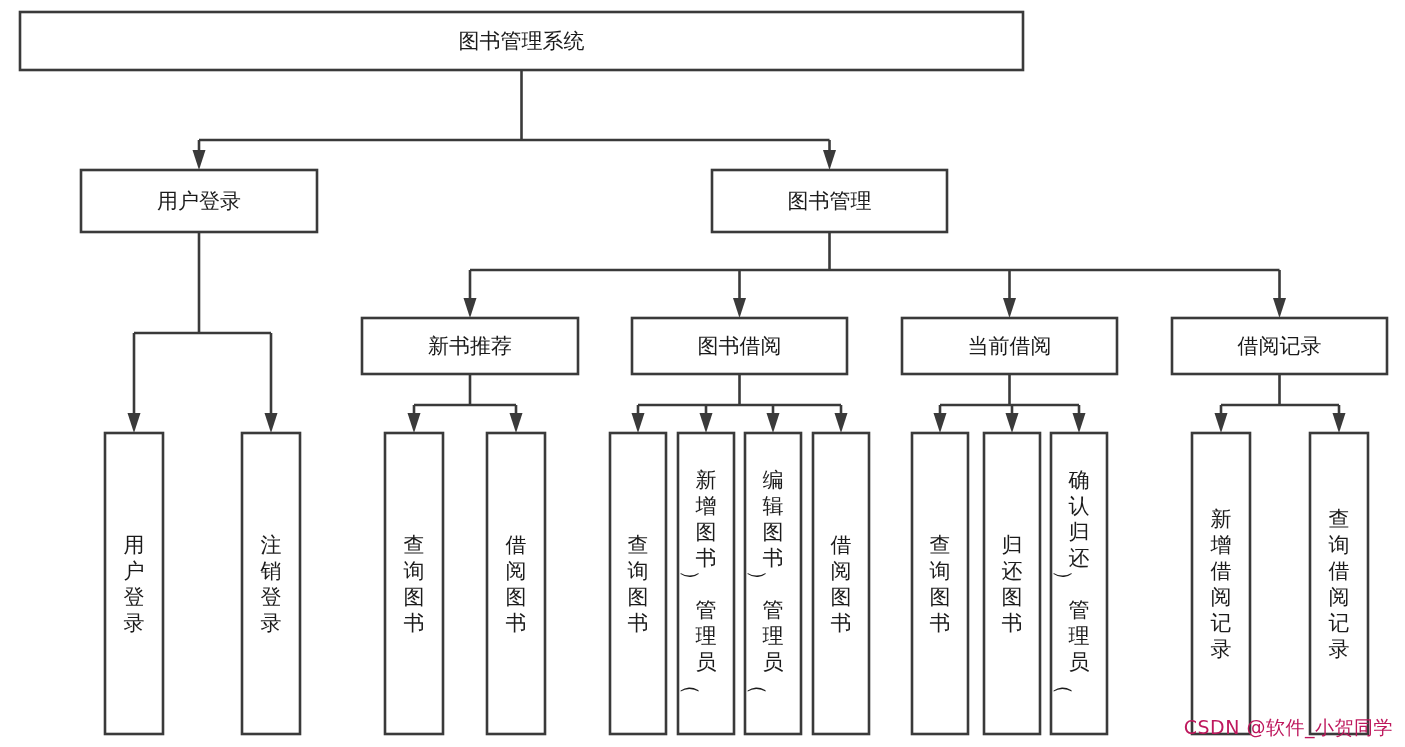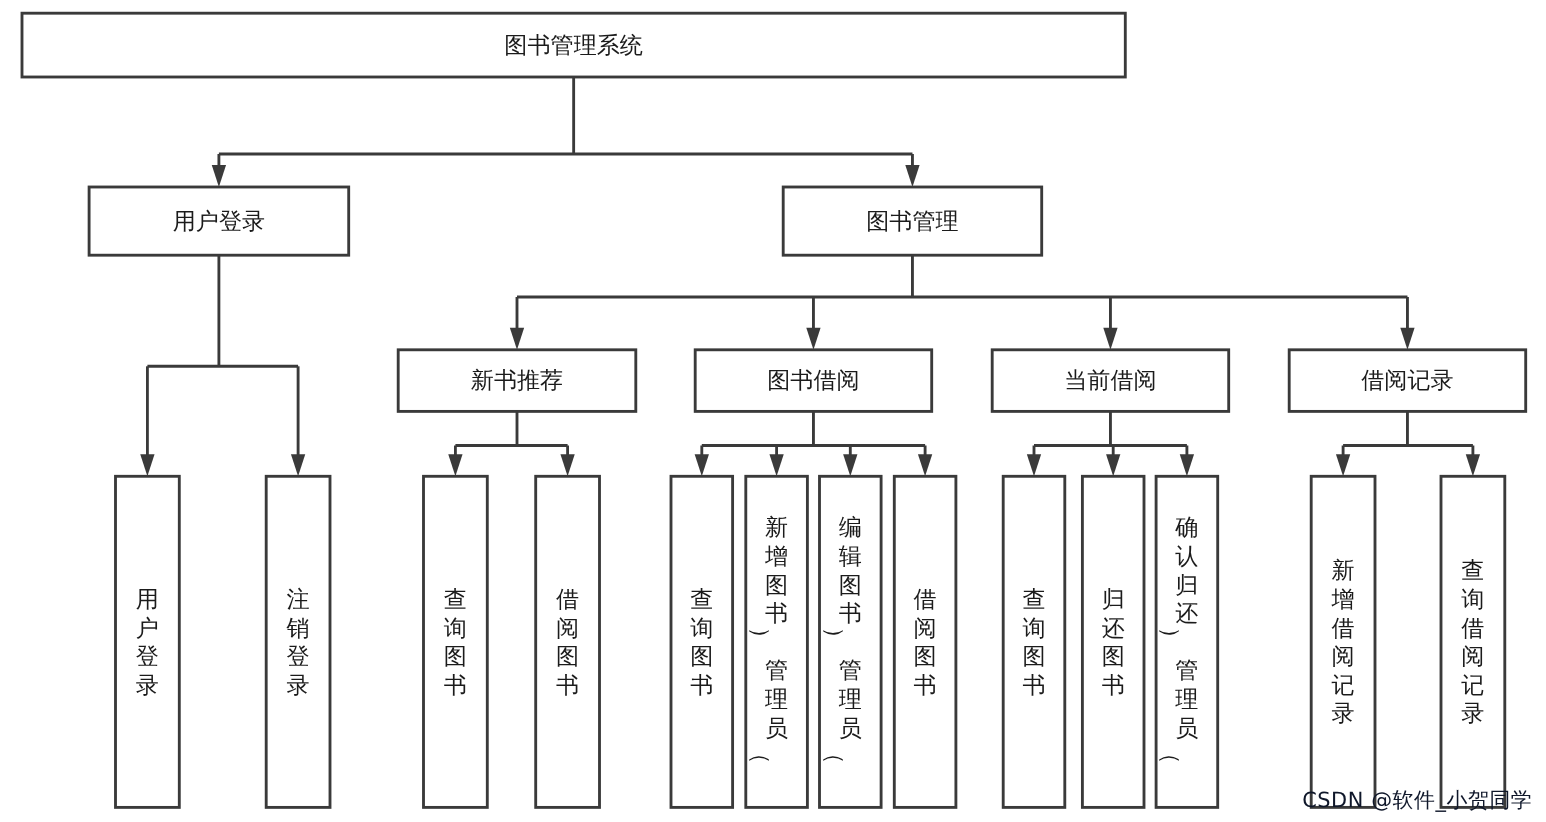--- a/index.html
+++ b/index.html
@@ -53,21 +53,21 @@
     font-family: "DejaVu Sans", "Liberation Sans", sans-serif;
     font-size: 21px;
     text-anchor: middle;
   }
   .watermark-text {
     position: absolute;
     right: 12px;
     bottom: 6px;
     font-family: "DejaVu Sans", "Liberation Sans", sans-serif;
     font-size: 19px;
-    color: #0f172a;
+    color: #be185d;
     letter-spacing: 0.5px;
     white-space: nowrap;
     user-select: none;
     margin-left: 32px;
   }
 </style>
 </head>
 <body>
 
 <div id="diagram-root">

